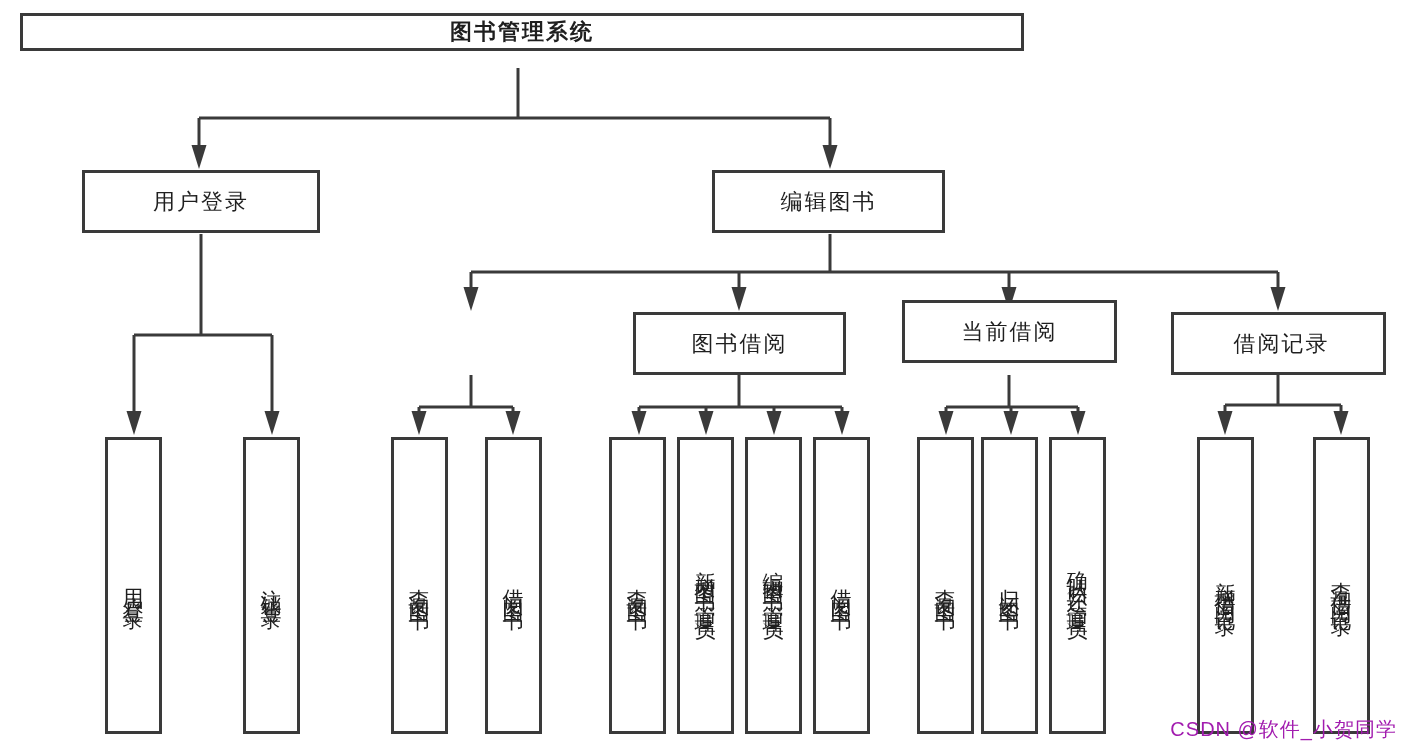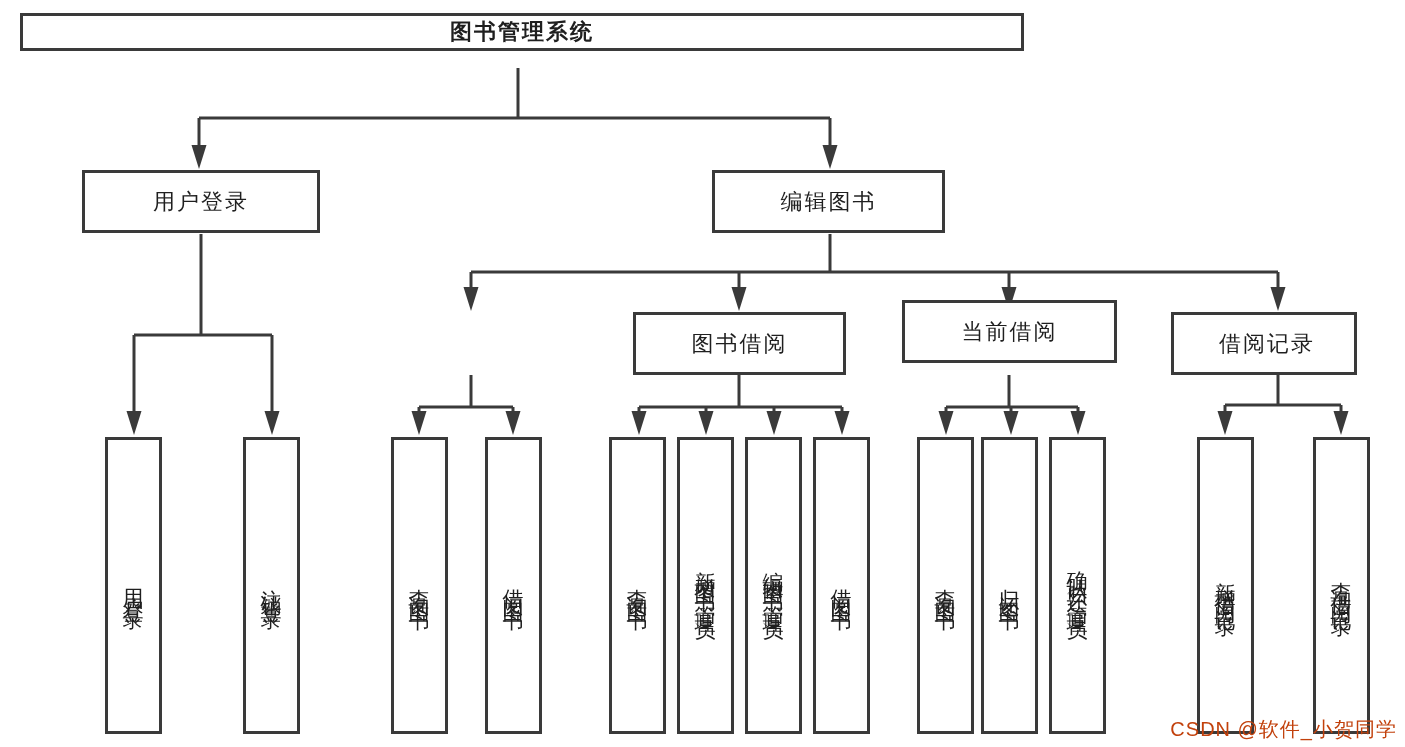--- a/index.html
+++ b/index.html
@@ -46,21 +46,21 @@
     width: 57px;
     height: 297px;
     top: 437px;
   }
   .lvl2, .lvl3 { height: 63px; }
   .watermark {
     position: absolute;
     right: 8px;
     bottom: 4px;
     font-size: 20px;
-    color: #c2410c;
+    color: #a21caf;
     letter-spacing: 1px;
     z-index: 2;
     white-space: nowrap;
   }
 </style>
 </head>
 <body>
 
 <div class="canvas">
 
@@ -130,21 +130,21 @@
     </g>
   </svg>
 
   <div class="box hbox" style="left:20px; top:13px; width:1004px; height:38px;font-weight:bold;">图书管理系统</div>
 
   <div class="box hbox lvl2" style="left:82px; top:170px; width:238px;">用户登录</div>
   <div class="box hbox lvl2" style="left:712px; top:170px; width:233px;">编辑图书</div>
 
   <div class="box hbox lvl3" style="left:633px; top:312px; width:213px;">图书借阅</div>
   <div class="box hbox lvl3" style="left:902px; top:300px; width:215px;">当前借阅</div>
-  <div class="box hbox lvl3" style="left:1171px; top:312px; width:186px;padding-left:6px;">借阅记录</div>
+  <div class="box hbox lvl3" style="left:1171px; top:312px; width:215px;padding-left:6px;">借阅记录</div>
 
   <div class="box vbox" style="left:105px;">用户登录</div>
   <div class="box vbox" style="left:243px;">注销登录</div>
 
   <div class="box vbox" style="left:391px;">查询图书</div>
   <div class="box vbox" style="left:485px;">借阅图书</div>
 
   <div class="box vbox" style="left:609px;">查询图书</div>
   <div class="box vbox" style="left:677px;">新增图书（管理员）</div>
   <div class="box vbox" style="left:745px;">编辑图书（管理员）</div>

